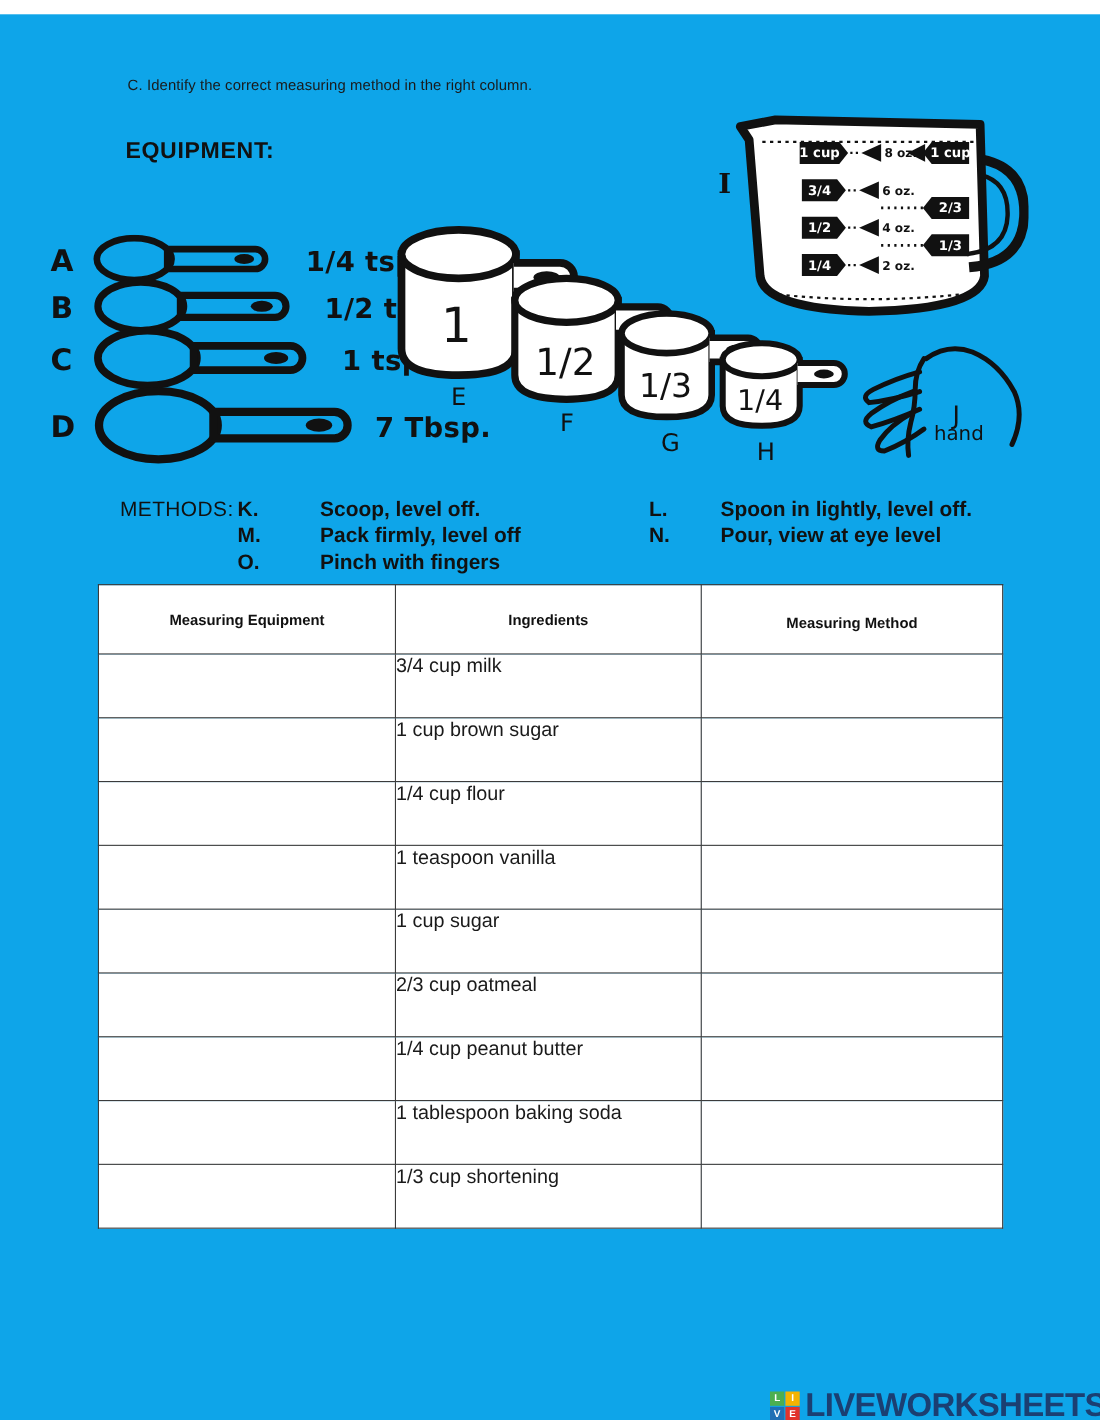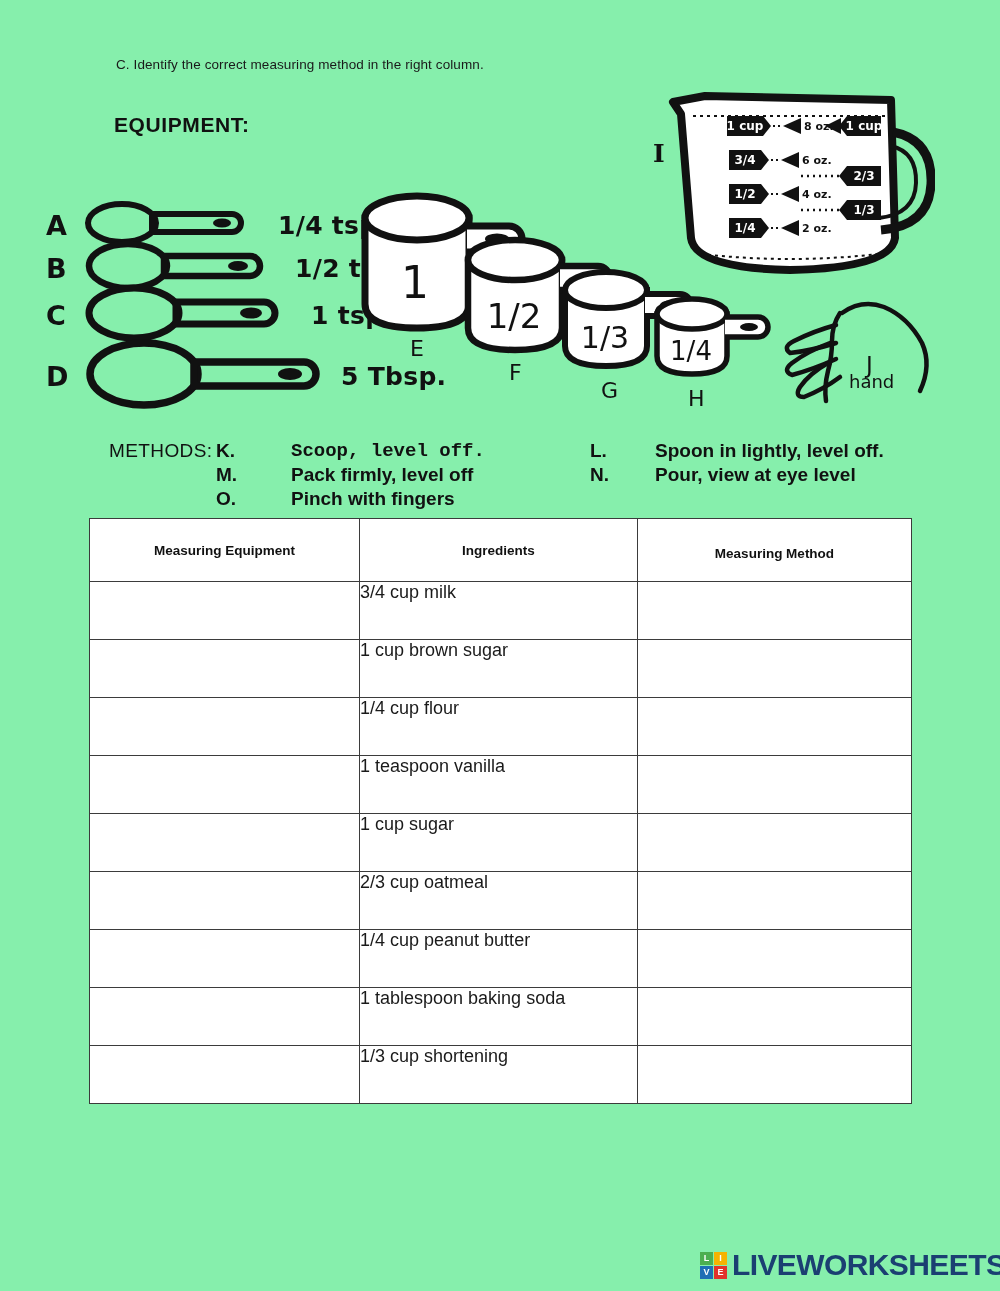--- a/index.html
+++ b/index.html
@@ -11,21 +11,22 @@
     width: 1000px;
     height: 1291px;
     position: relative;
     font-family: "Liberation Sans", sans-serif;
     color: #000;
     overflow: hidden;
   }
   .page {
     position: absolute;
     inset: 0;
-    background: #86efac;
+    background: #0ea5e9;
+    margin-top: 13px;
   }
 
   
   .instruction {
     position: absolute;
     left: 116px;
     top: 57px;
     font-size: 13.5px;
     letter-spacing: .1px;
     color: #1a1a1a;
@@ -280,21 +281,21 @@
     <span class="spoon-letter">D</span>
     <span class="spoon-art">
       <svg width="260" height="72" viewBox="0 0 260 72">
         <g fill="none" stroke="#111" stroke-width="7.5">
           <ellipse cx="62" cy="36" rx="54" ry="31"></ellipse>
           <path d="M112 24 L222 24 A12 12 0 0 1 222 48 L112 48 Z"></path>
         </g>
         <ellipse cx="208" cy="36" rx="12" ry="6" fill="#111"></ellipse>
       </svg>
     </span>
-    <span class="spoon-label" style="left:295px;">5 Tbsp.</span>
+    <span class="spoon-label" style="left:295px;">7 Tbsp.</span>
   </div>
 
   <div class="cup" style="left:357px; top:186px;">
     <svg width="180" height="160" viewBox="0 0 180 160">
       <g stroke="#111" stroke-width="7" fill="#fff">
         <path d="M8 32 L8 118 Q8 142 60 142 Q112 142 112 118 L112 32 Z"></path>
         <ellipse cx="60" cy="32" rx="52" ry="22"></ellipse>
         <path d="M110 40 L152 40 A13 13 0 0 1 152 66 L110 66" fill="#fff"></path>
       </g>
       <ellipse cx="140" cy="53" rx="12" ry="5.5" fill="#111"></ellipse>
@@ -407,21 +408,21 @@
         <path d="M60 18 Q52 30 52 46 Q52 62 48 76 Q44 92 46 106"></path>
       </g>
     </svg>
   </div>
   <span class="hand-letter">J</span>
   <span class="hand-word">hand</span>
 
   <div class="methods-title">METHODS:</div>
 
   <span class="method-key" style="left:216px; top:440px;">K.</span>
-  <span class="method-text" style="left:291px; top:440px;font-family:Liberation Mono, monospace;">Scoop, level off.</span>
+  <span class="method-text" style="left:291px; top:440px;">Scoop, level off.</span>
   <span class="method-key" style="left:216px; top:464px;">M.</span>
   <span class="method-text" style="left:291px; top:464px;">Pack firmly, level off</span>
   <span class="method-key" style="left:216px; top:488px;">O.</span>
   <span class="method-text" style="left:291px; top:488px;">Pinch with fingers</span>
 
   <span class="method-key" style="left:590px; top:440px;">L.</span>
   <span class="method-text" style="left:655px; top:440px;">Spoon in lightly, level off.</span>
   <span class="method-key" style="left:590px; top:464px;">N.</span>
   <span class="method-text" style="left:655px; top:464px;">Pour, view at eye level</span>
 

